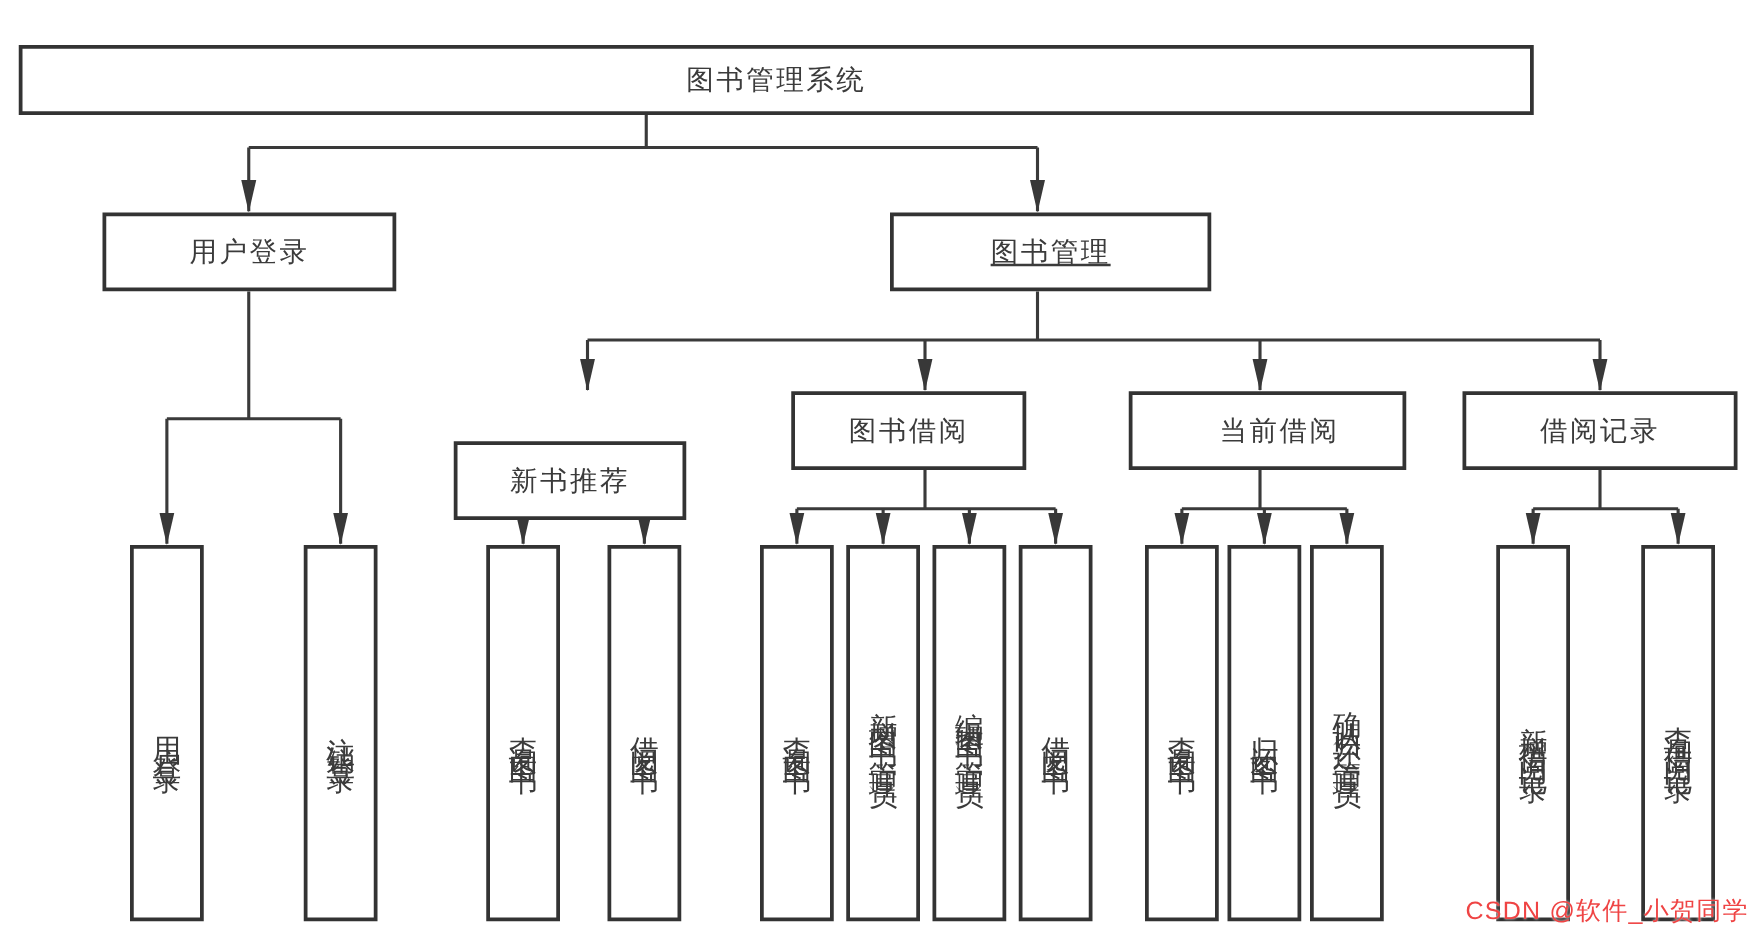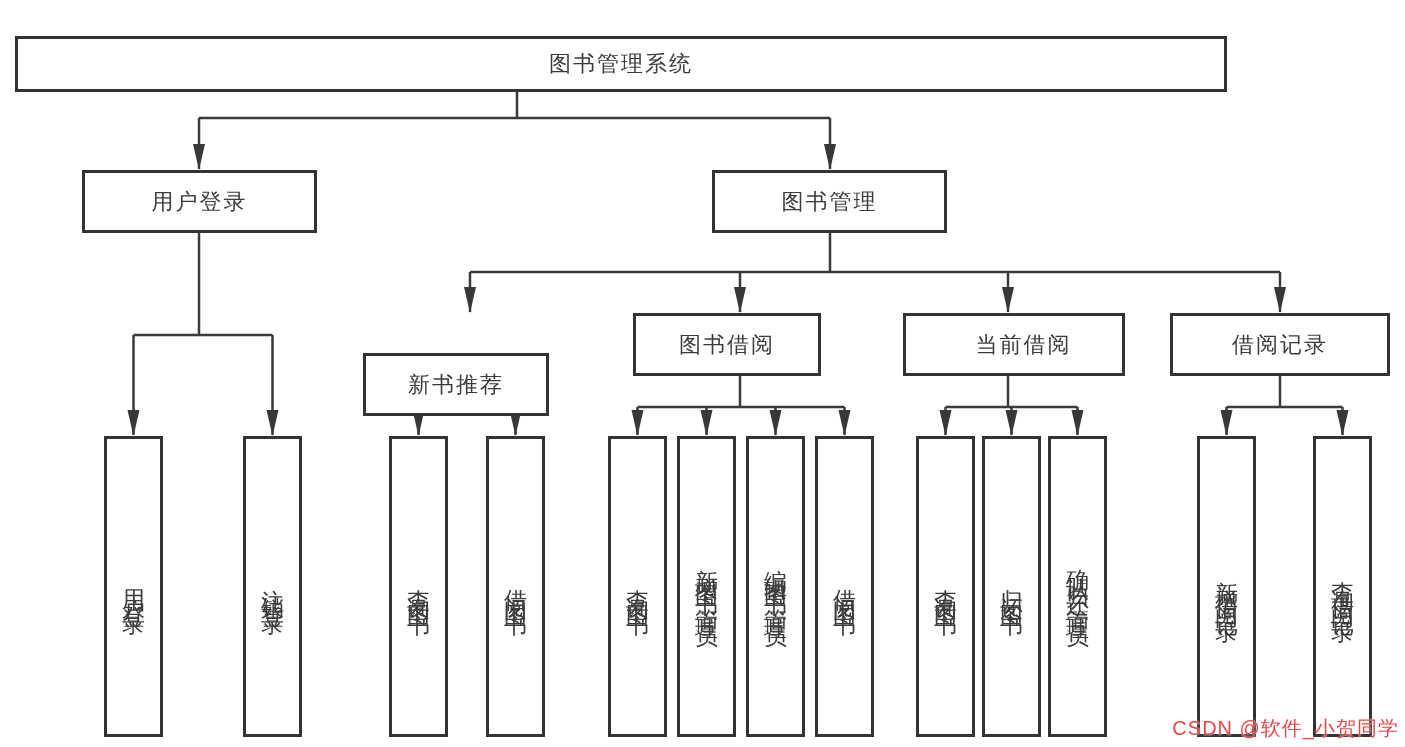--- a/index.html
+++ b/index.html
@@ -125,21 +125,21 @@
     </g>
   </svg>
 
   <div class="node hbox" style="left:15px; top:13px; width:1212px; height:56px;margin-top:23px;">
     <span>图书管理系统</span>
   </div>
 
   <div class="node hbox lvl2" style="left:82px; top:170px; width:235px;">
     <span>用户登录</span>
   </div>
-  <div class="node hbox lvl2" style="left:712px; top:170px; width:235px;">
+  <div class="node hbox lvl2" style="left:712px; top:170px; width:257px;text-decoration:underline;">
     <span>图书管理</span>
   </div>
 
   <div class="node hbox lvl3" style="left:363px; top:313px; width:186px;margin-top:40px;">
     <span>新书推荐</span>
   </div>
   <div class="node hbox lvl3" style="left:633px; top:313px; width:188px;">
     <span>图书借阅</span>
   </div>
   <div class="node hbox lvl3" style="left:903px; top:313px; width:222px;padding-left:19px;">

